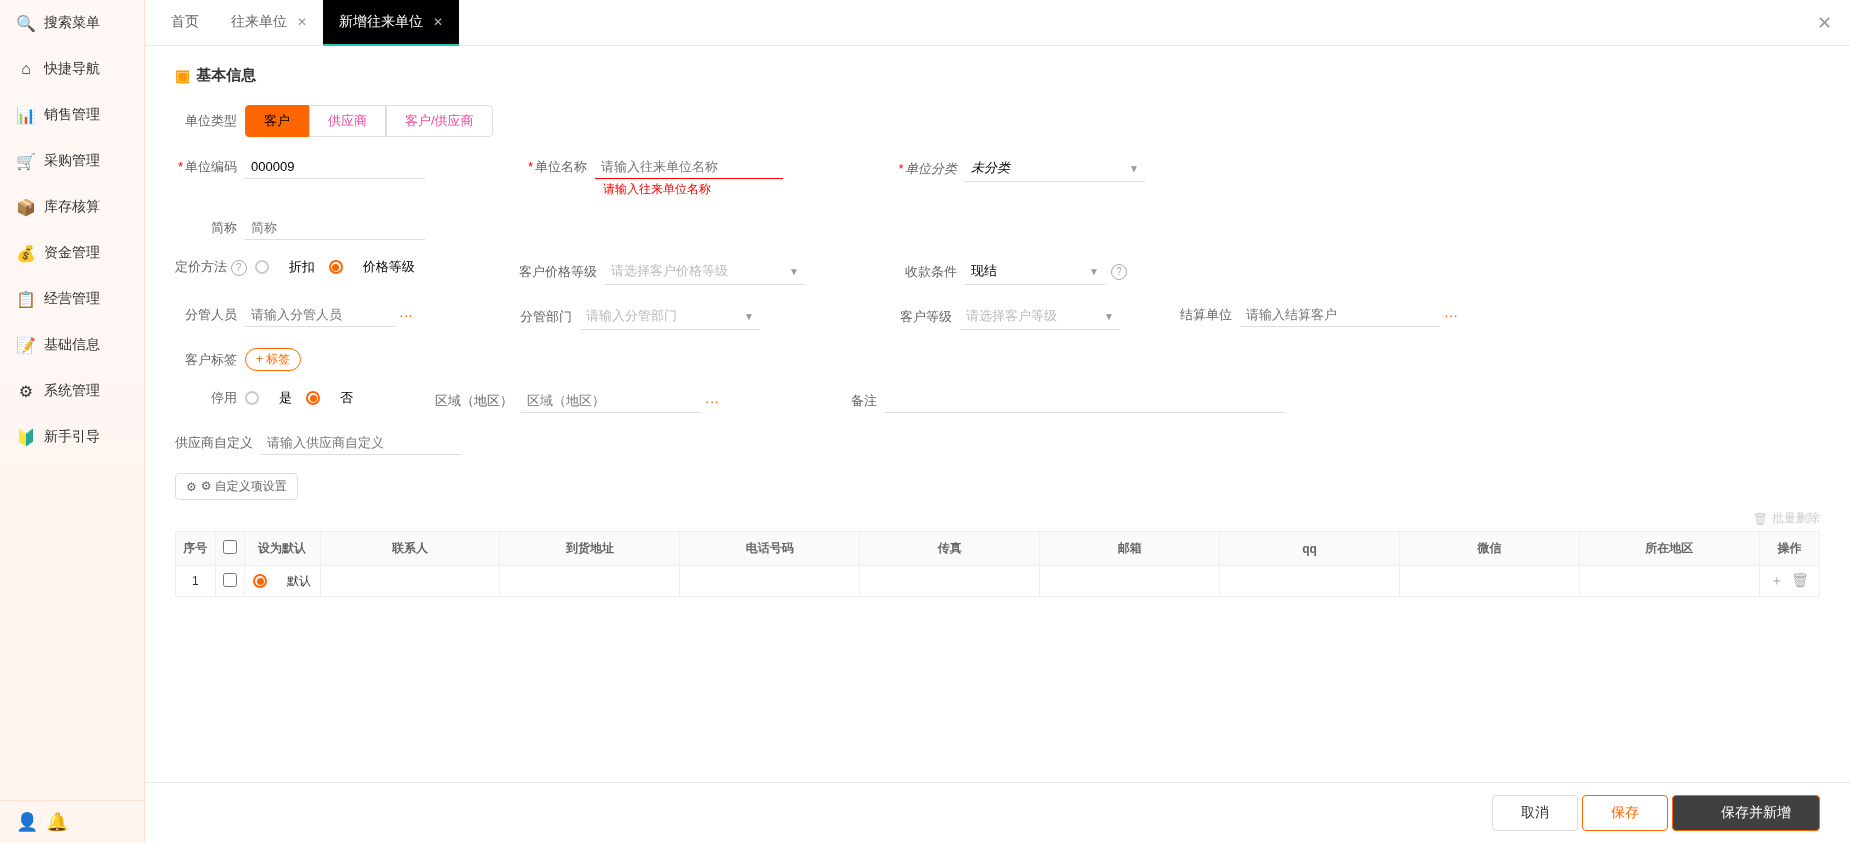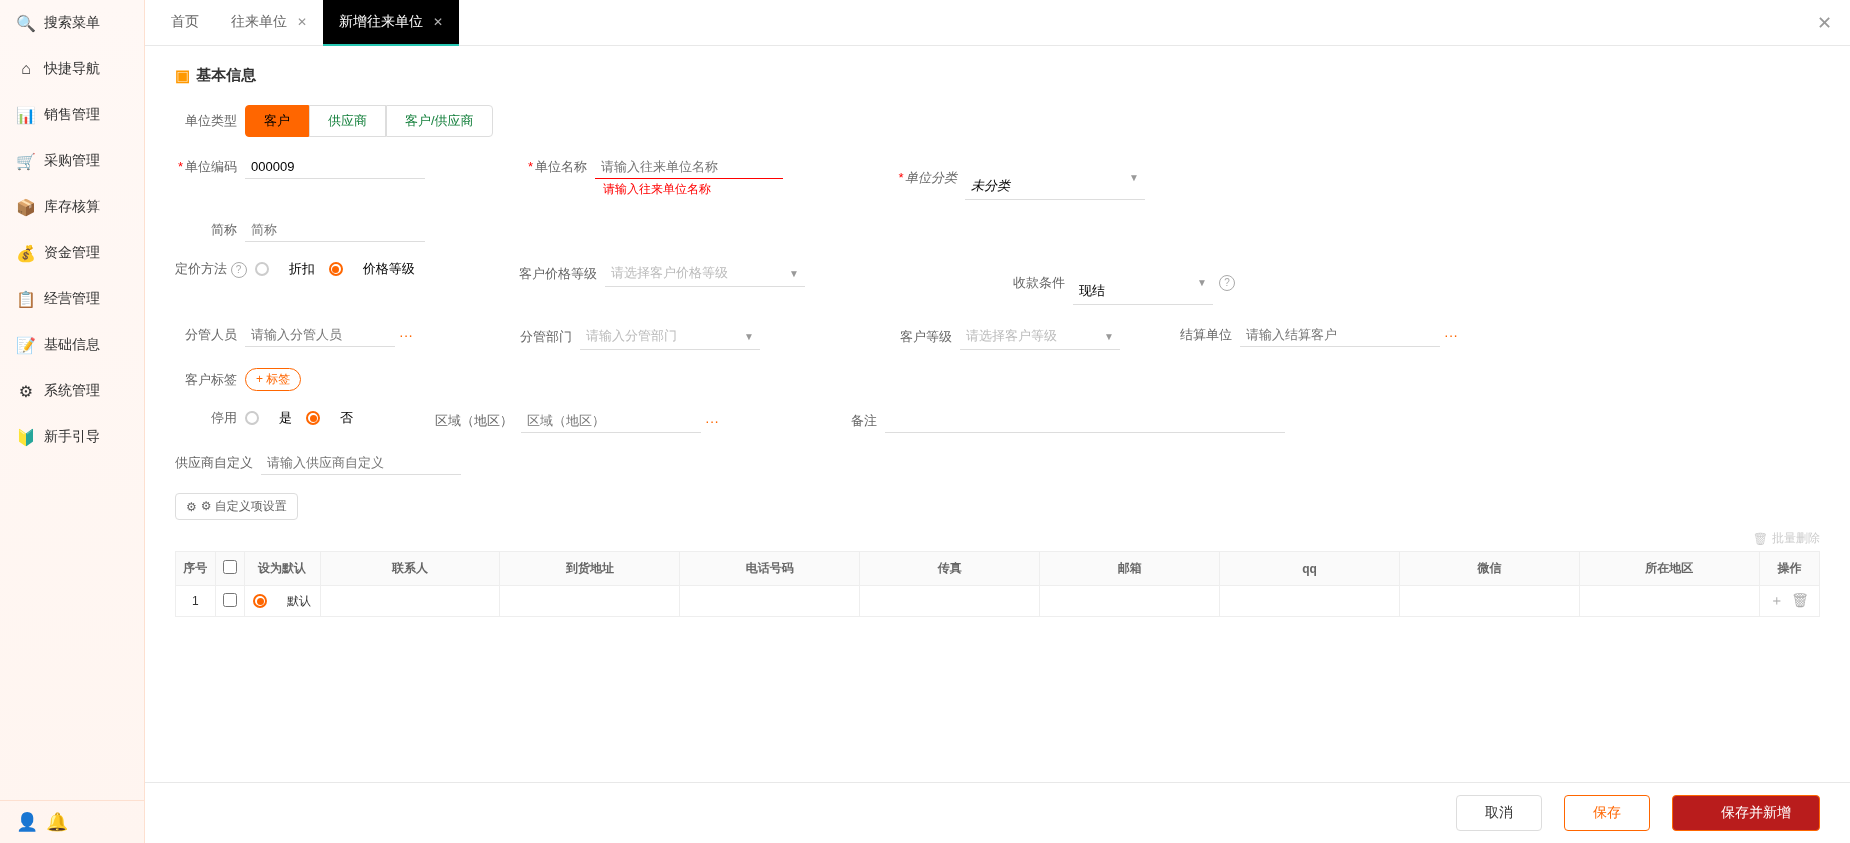--- a/index.html
+++ b/index.html
@@ -106,21 +106,21 @@
     .unit-type-group {
       display: flex;
       gap: 0;
     }
     .unit-type-btn {
       padding: 6px 18px;
       border: 1px solid #ddd;
       cursor: pointer;
       font-size: 13px;
       background: #fff;
-      color: #15803d;
+      color: #ec4899;
     }
     .unit-type-btn:first-child { border-radius: 4px 0 0 4px; }
     .unit-type-btn:last-child { border-radius: 0 4px 4px 0; }
     .unit-type-btn.active {
       background: #f60;
       color: #000000;
       border-color: #f60;
     }
 
     
@@ -170,21 +170,21 @@
       display: flex;
       align-items: center;
       border-bottom: 1px solid #ddd;
       padding: 4px 6px;
       min-width: 140px;
       cursor: pointer;
       gap: 4px;
       font-size: 13px;
     }
     .form-select .placeholder { color: #bbb; flex: 1; }
-    .form-select .value { flex: 1; margin-top: 18px; }
+    .form-select .value { flex: 1; }
     .chevron { font-size: 10px; color: #999; }
 
     
     .radio-group { display: flex; align-items: center; gap: 14px; }
     .radio-item { display: flex; align-items: center; gap: 20px; cursor: pointer; }
     .radio-circle {
       width: 14px; height: 14px; border-radius: 50%;
       border: 2px solid #ccc;
       display: flex; align-items: center; justify-content: center;
     }
@@ -236,29 +236,29 @@
     .table-checkbox { width: 14px; height: 14px; }
 
     
     .footer {
       background: #fff;
       border-top: 1px solid #e8e8e8;
       display: flex;
       justify-content: flex-end;
       align-items: flex-end;
       padding: 12px 30px;
-      gap: 22px;
+      gap: 4px;
     }
     .btn {
       padding: 8px 28px; border-radius: 4px; cursor: pointer;
       font-size: 14px; border: 1px solid #ddd;
     }
     .btn-cancel { background: #fff; color: #333; }
     .btn-save { background: #fff; color: #f60; border-color: #f60; }
-    .btn-save-new { background: #b91c1c; color: #fff; border-color: #f60; padding-left: 48px; }
+    .btn-save-new { background: #404040; color: #fff; border-color: #f60; padding-left: 48px; }
 
     
     .action-icon { cursor: pointer; color: #aaa; font-size: 14px; padding: 0 2px; }
   </style>
 </head>
 <body>
 
 <div class="sidebar">
   <div class="sidebar-item">
     <span class="icon">🔍</span>
@@ -400,21 +400,21 @@
       </div>
 
       <div class="form-field" style="flex: 0 0 380px;">
         <span class="form-label" style="min-width:90px;">客户价格等级</span>
         <div class="form-select" style="min-width:200px;">
           <span class="placeholder">请选择客户价格等级</span>
           <span class="chevron">▼</span>
         </div>
       </div>
 
-      <div class="form-field" style="flex: 0 0 340px; justify-content: flex-end;">
+      <div class="form-field" style="flex: 0 0 340px;">
         <span class="form-label" style="min-width:70px;">收款条件</span>
         <div class="form-select" style="min-width:140px;">
           <span class="value">现结</span>
           <span class="chevron">▼</span>
         </div>
         <span class="help-icon" style="margin-left:6px;">?</span>
       </div>
     </div>
 
     <div class="form-row">

